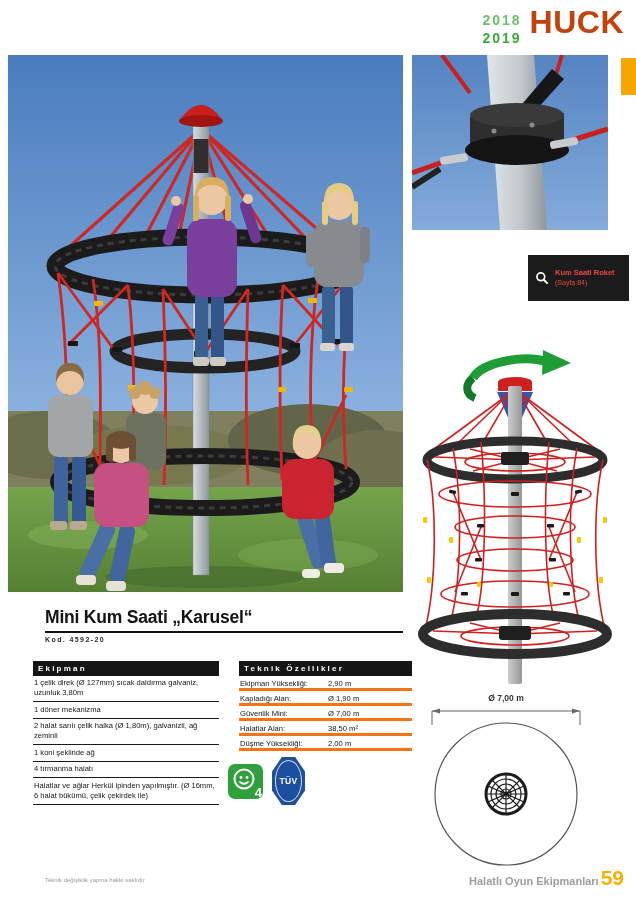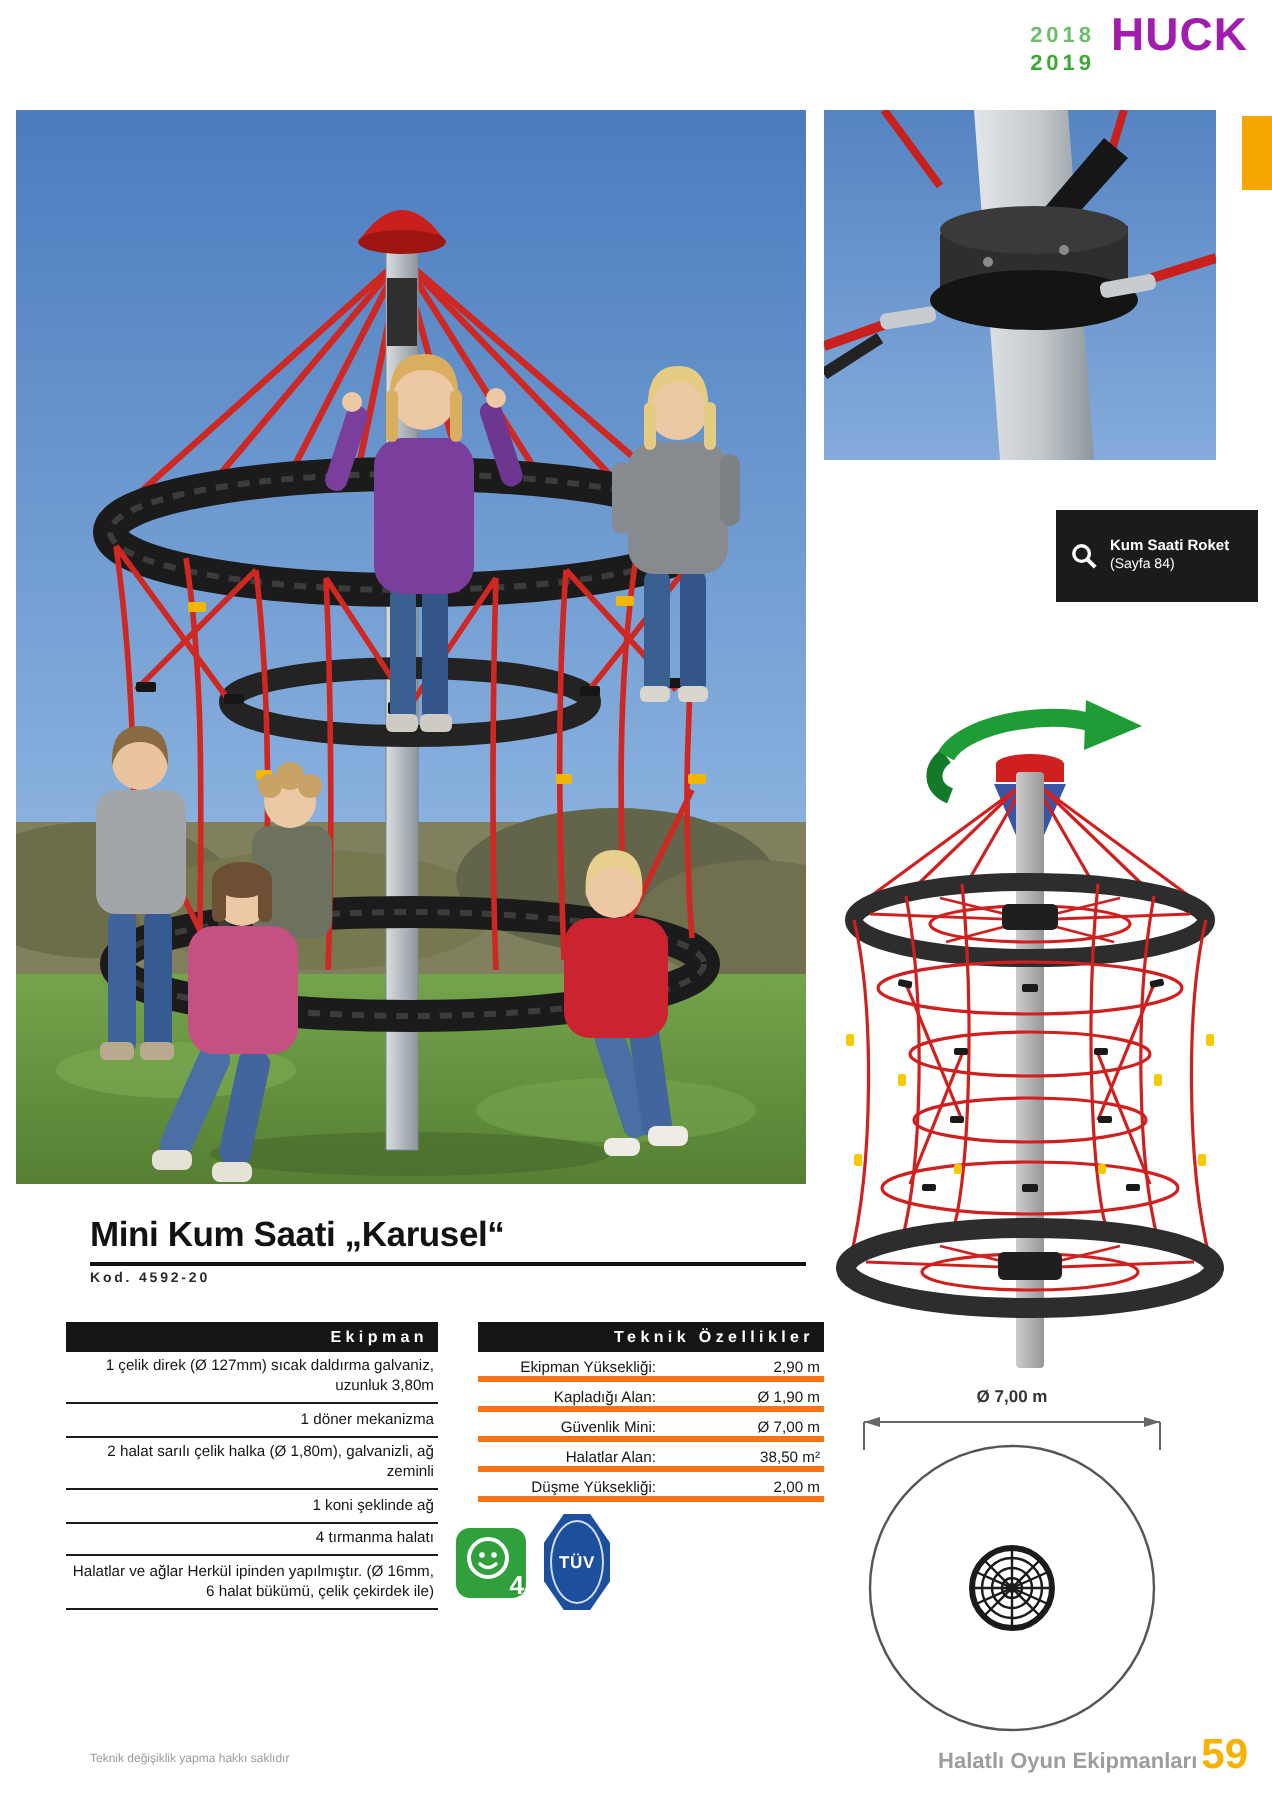--- a/index.html
+++ b/index.html
@@ -6,48 +6,48 @@
   html,body { background:#e8e8e8; }
   body { font-family:"Liberation Sans", sans-serif; }
   #page {
     position:relative; width:636px; height:900px; margin:0 auto;
     background:#ffffff; overflow:hidden;
   }
 
   
   .header-logo { position:absolute; top:6px; right:12px; display:flex; align-items:flex-start; gap:8px; }
   .years { display:flex; flex-direction:column; color:#3aaa35; font-weight:bold;
-           font-size:11px; letter-spacing:2px; line-height:1.3; margin-top:5px; text-align:right; }
+           font-size:14px; letter-spacing:2px; line-height:1.3; margin-top:5px; text-align:right; }
   .years .y1 { opacity:.75; }
-  .logo-text { color:#a21caf; font-weight:800; font-size:23px; letter-spacing:.5px; line-height:1; }
+  .logo-text { color:#c2410c; font-weight:800; font-size:32px; letter-spacing:.5px; line-height:1; }
 
   
   .main-photo { position:absolute; left:8px; top:55px; width:395px; height:537px; }
   .detail-photo { position:absolute; left:412px; top:55px; width:196px; height:175px; }
   .side-tab { position:absolute; right:0; top:58px; width:15px; height:37px; background:#f6a600; }
 
   
   .ref-badge { position:absolute; left:528px; top:255px; width:101px; height:46px;
-               background:#1b1b1b; color:#ffffff; display:flex; align-items:center; padding-left:7px; gap:6px; }
+               background:#1b1b1b; color:#ef4444; display:flex; align-items:center; padding-left:7px; gap:6px; }
   .ref-badge .txt { display:flex; flex-direction:column; line-height:1.35; }
   .ref-badge .t1 { font-size:7.5px; font-weight:bold; }
   .ref-badge .t2 { font-size:7px; }
 
   
   .illustration { position:absolute; left:415px; top:342px; width:200px; height:350px; }
   .circle-diagram { position:absolute; left:430px; top:690px; width:152px; height:180px; }
 
   
   .title-block { position:absolute; left:45px; top:607px; width:358px; }
   .title-block h1 { font-size:17.5px; font-weight:800; color:#121212; letter-spacing:-.2px;
                     border-bottom:2px solid #121212; padding-bottom:3px; }
   .code { font-size:7px; letter-spacing:1.4px; color:#2a2a2a; margin-top:3px; font-weight:bold; }
 
   
-  .tbl { position:absolute; font-size:7.6px; color:#151515;text-align:right; }
+  .tbl { position:absolute; font-size:7.6px; color:#151515; }
   .tbl-equip { left:33px; top:661px; width:186px; }
   .tbl-specs { left:239px; top:661px; width:173px; }
   .tbl-head { background:#151515; color:#fff; font-weight:bold; font-size:8px;
               letter-spacing:2.2px; padding:3px 5px 2.5px 5px; }
   .tbl ul { list-style:none; }
   .tbl li { padding:2.5px 2px 3px 1px; line-height:1.32; border-bottom:1px solid #1a1a1a; }
   .spec-row { display:flex; padding:3px 2px 0 1px; border-bottom:3px solid #f97316; }
   .spec-label { width:88px; }
   .spec-value { flex:1; }
 

